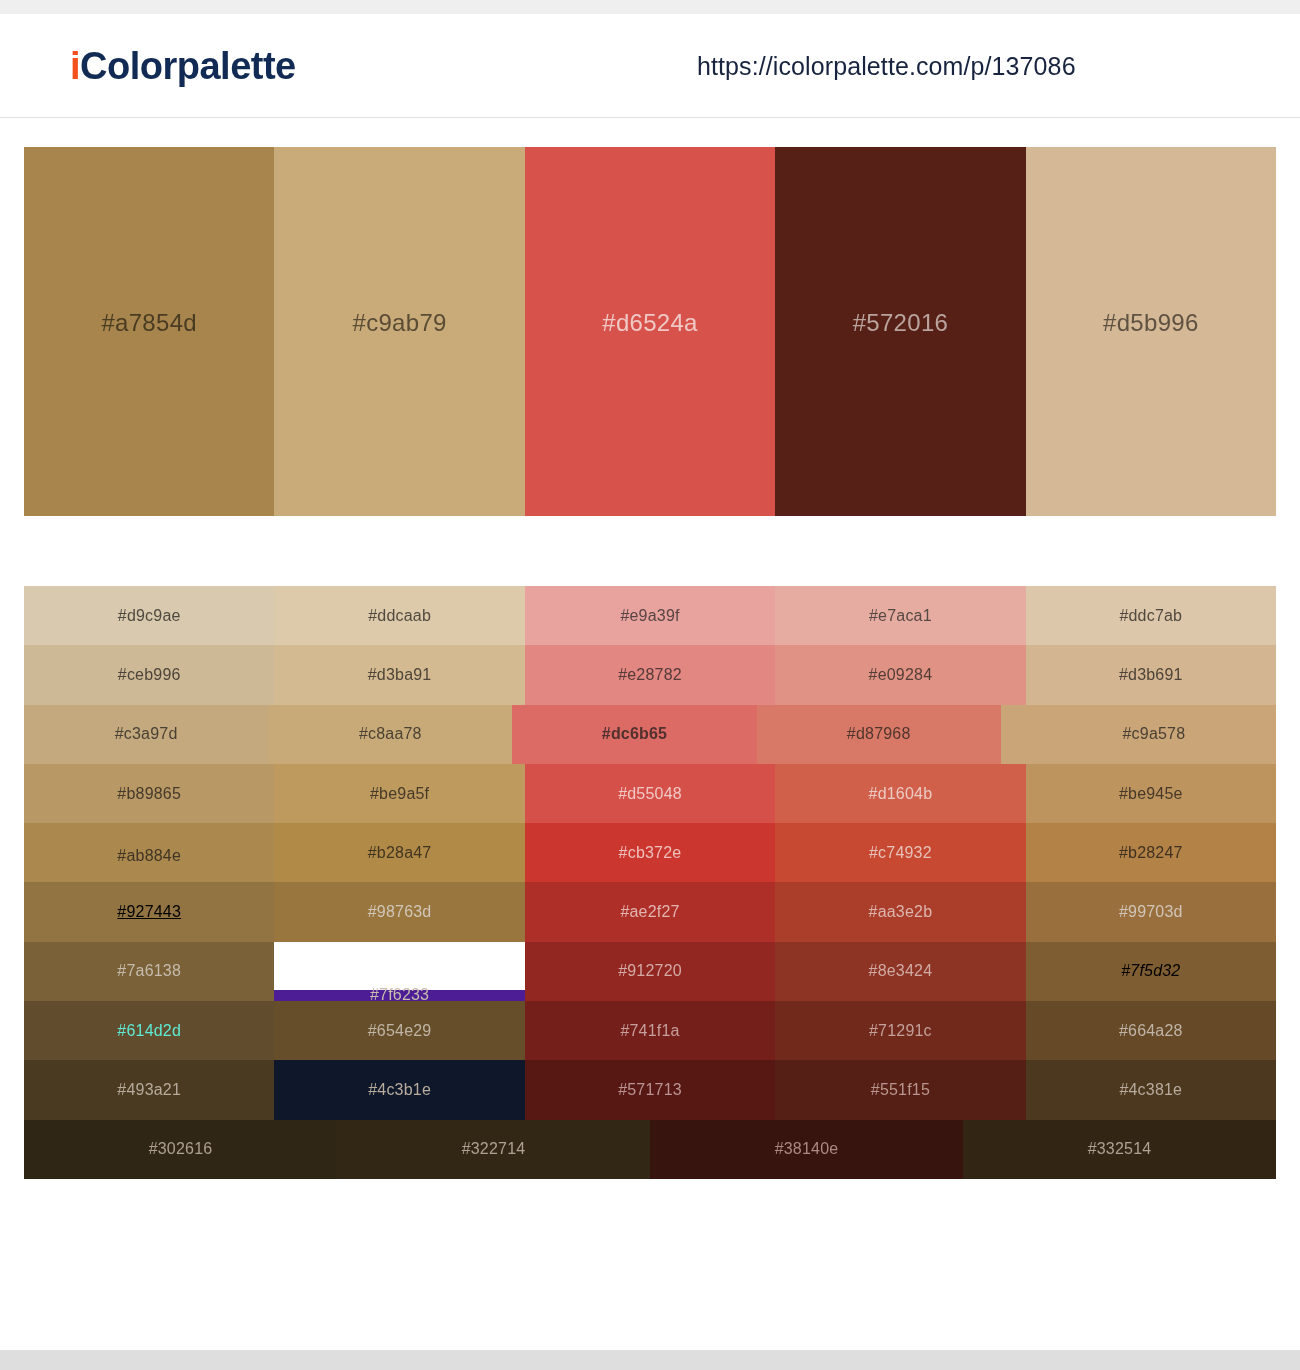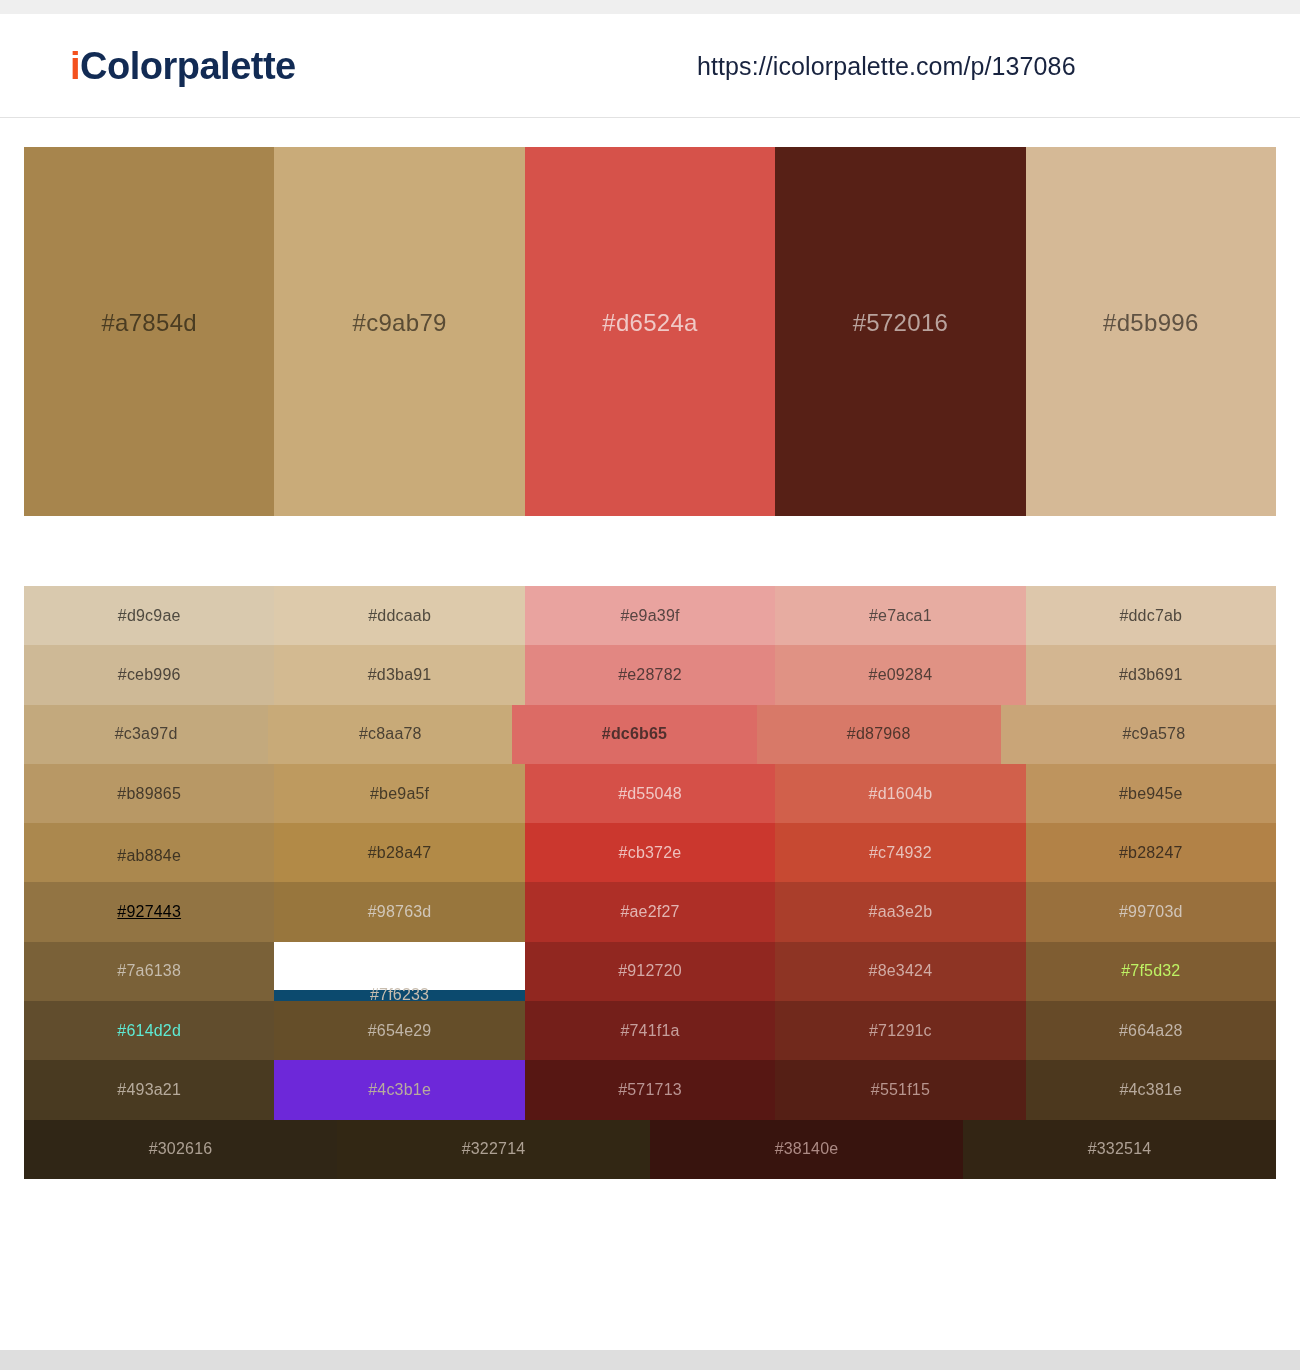--- a/index.html
+++ b/index.html
@@ -233,31 +233,31 @@
           <span class="label" style="color: rgb(220, 182, 175);">#aa3e2b</span>
         </div>
         <div class="shade-cell" style="background: rgb(153, 112, 61);">
           <span class="label" style="color: rgb(209, 197, 185);">#99703d</span>
         </div>
       </div>
       <div class="shade-row">
         <div class="shade-cell" style="background: rgb(122, 97, 56);">
           <span class="label" style="color: rgb(198, 188, 173);">#7a6138</span>
         </div>
-        <div class="shade-cell" style="background: #0c4a6e; margin-top: 48px;">
+        <div class="shade-cell" style="background: #4c1d95; margin-top: 48px;">
           <span class="label" style="color: rgb(200, 189, 175);">#7f6233</span>
         </div>
         <div class="shade-cell" style="background: rgb(145, 39, 32);">
           <span class="label" style="color: rgb(212, 170, 167);">#912720</span>
         </div>
         <div class="shade-cell" style="background: rgb(142, 52, 36);">
           <span class="label" style="color: rgb(208, 171, 164);">#8e3424</span>
         </div>
         <div class="shade-cell" style="background: rgb(127, 93, 50);">
-          <span class="label" style="color: #bef264;">#7f5d32</span>
+          <span class="label" style="color: #000000; font-style: italic;">#7f5d32</span>
         </div>
       </div>
       <div class="shade-row">
         <div class="shade-cell" style="background: rgb(97, 77, 45);">
           <span class="label" style="color: #5eead4;">#614d2d</span>
         </div>
         <div class="shade-cell" style="background: rgb(101, 78, 41);">
           <span class="label" style="color: rgb(192, 181, 167);">#654e29</span>
         </div>
         <div class="shade-cell" style="background: rgb(116, 31, 26);">
@@ -267,21 +267,21 @@
           <span class="label" style="color: rgb(196, 160, 153);">#71291c</span>
         </div>
         <div class="shade-cell" style="background: rgb(102, 74, 40);">
           <span class="label" style="color: rgb(192, 179, 167);">#664a28</span>
         </div>
       </div>
       <div class="shade-row">
         <div class="shade-cell" style="background: rgb(73, 58, 33);">
           <span class="label" style="color: rgb(183, 171, 156);">#493a21</span>
         </div>
-        <div class="shade-cell" style="background: #6d28d9;">
+        <div class="shade-cell" style="background: #0f172a;">
           <span class="label" style="color: rgb(184, 172, 157);">#4c3b1e</span>
         </div>
         <div class="shade-cell" style="background: rgb(87, 23, 19);">
           <span class="label" style="color: rgb(185, 148, 146);">#571713</span>
         </div>
         <div class="shade-cell" style="background: rgb(85, 31, 21);">
           <span class="label" style="color: rgb(184, 149, 142);">#551f15</span>
         </div>
         <div class="shade-cell" style="background: rgb(76, 56, 30);">
           <span class="label" style="color: rgb(184, 170, 157);">#4c381e</span>

